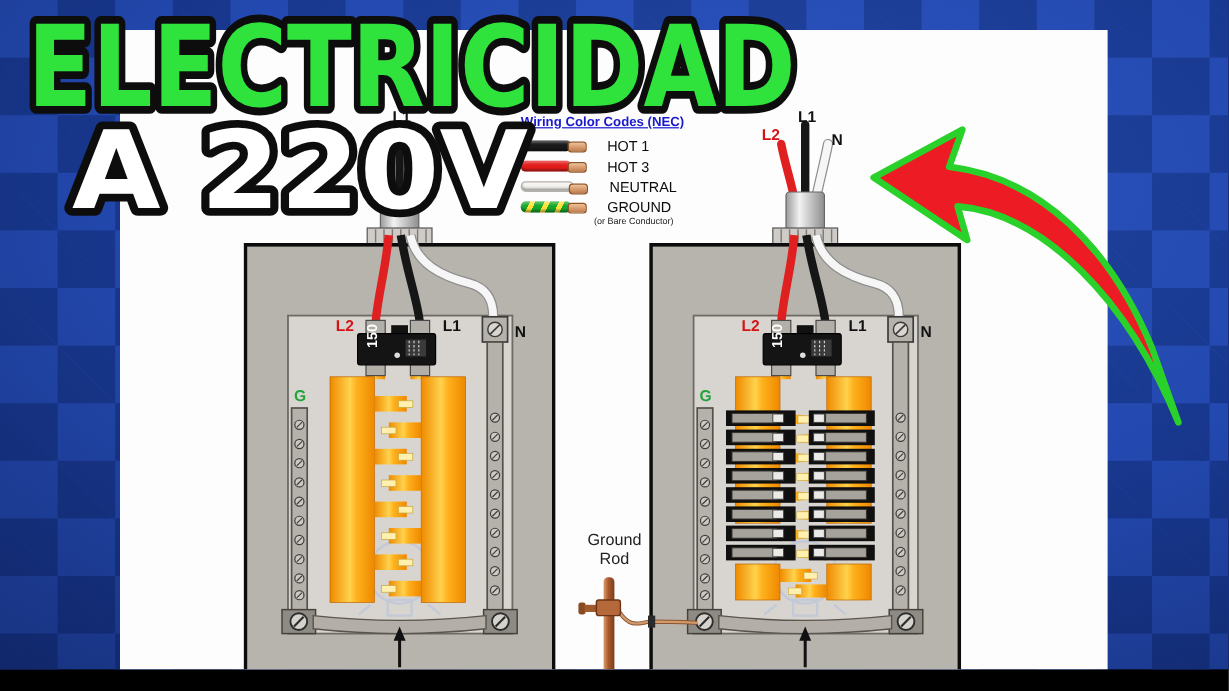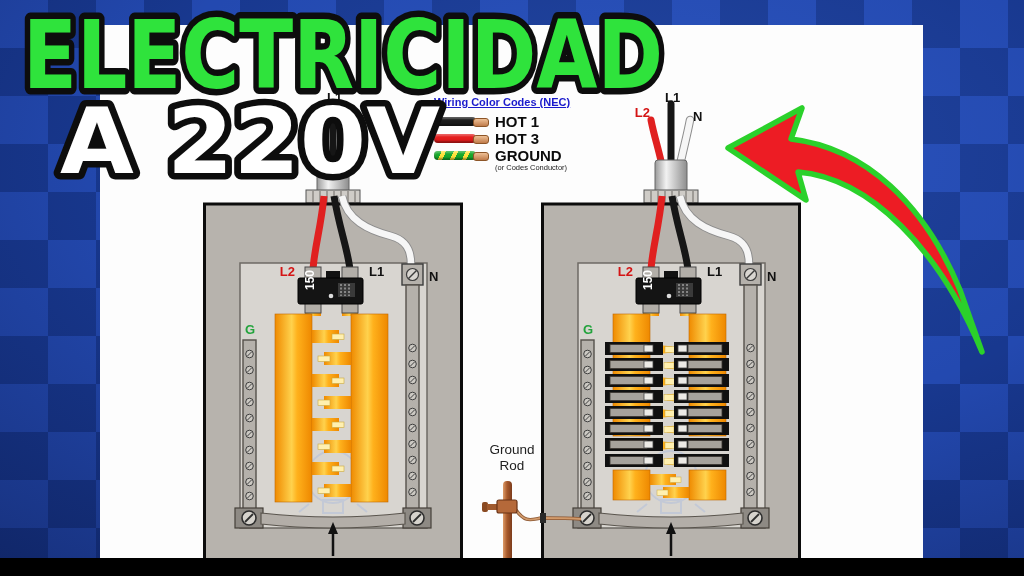--- a/index.html
+++ b/index.html
@@ -24,21 +24,21 @@
   .legend-title{font-size:11px;font-weight:bold;color:#1a1acc;text-decoration:underline;margin-bottom:5px;letter-spacing:0;}
   .legend-row{display:flex;align-items:center;height:17px;}
   .wire{width:42px;height:9px;border-radius:4px;position:relative;flex:0 0 auto;
         box-shadow:inset 0 -2px 2px rgba(0,0,0,.38), inset 0 2px 2px rgba(255,255,255,.30);}
   .wire::after{content:"";position:absolute;right:-13px;top:1px;width:14px;height:7px;border-radius:3px;
         background:linear-gradient(#eec096,#c07b4a);border:0.5px solid #8d5527;}
   .wire.hot1{background:#1a1a1a;}
   .wire.hot2{background:#e31c1c;}
   .wire.neutral{background:#f4f2ee;border:1px solid #b5b2ad;height:7px;}
   .wire.ground{background:repeating-linear-gradient(115deg,#17a82b 0 7px,#ffe23a 7px 11px);}
-  .legend-label{font-size:15px;font-weight:bold;color:#0c0c0c;margin-left:19px;white-space:nowrap;}
+  .legend-label{font-size:12px;font-weight:normal;color:#0c0c0c;margin-left:30px;white-space:nowrap;}
   .legend-note{font-size:7.5px;color:#222;margin-left:61px;margin-top:-1px;}
 </style>
 </head>
 <body>
 
 <div class="stage">
   <div class="vignette"></div>
   <div class="whitearea"></div>
 
   <svg class="abs z3" style="left:203px;top:92px" width="260" height="470" viewBox="0 0 260 470">
@@ -344,24 +344,28 @@
     <div class="legend-title">Wiring Color Codes (NEC)</div>
     <div class="legend-row">
       <span class="wire hot1"></span>
       <span class="legend-label">HOT 1</span>
     </div>
     <div class="legend-row">
       <span class="wire hot2"></span>
       <span class="legend-label">HOT 3</span>
     </div>
     <div class="legend-row">
+      <span class="wire neutral"></span>
+      <span class="legend-label">NEUTRAL</span>
+    </div>
+    <div class="legend-row">
       <span class="wire ground"></span>
       <span class="legend-label">GROUND</span>
     </div>
-    <div class="legend-note">(or Codes Conductor)</div>
+    <div class="legend-note">(or Bare Conductor)</div>
   </div>
 
   <svg class="abs z4" style="left:470px;top:428px" width="150" height="148" viewBox="0 0 150 148">
     <defs>
       <linearGradient id="rodG" x1="0" y1="0" x2="1" y2="0">
         <stop offset="0" stop-color="#dd9b68"></stop>
           <stop offset="0.45" stop-color="#a85a2c"></stop>
           <stop offset="1" stop-color="#7c3c1c"></stop>
       </linearGradient>
     </defs>

